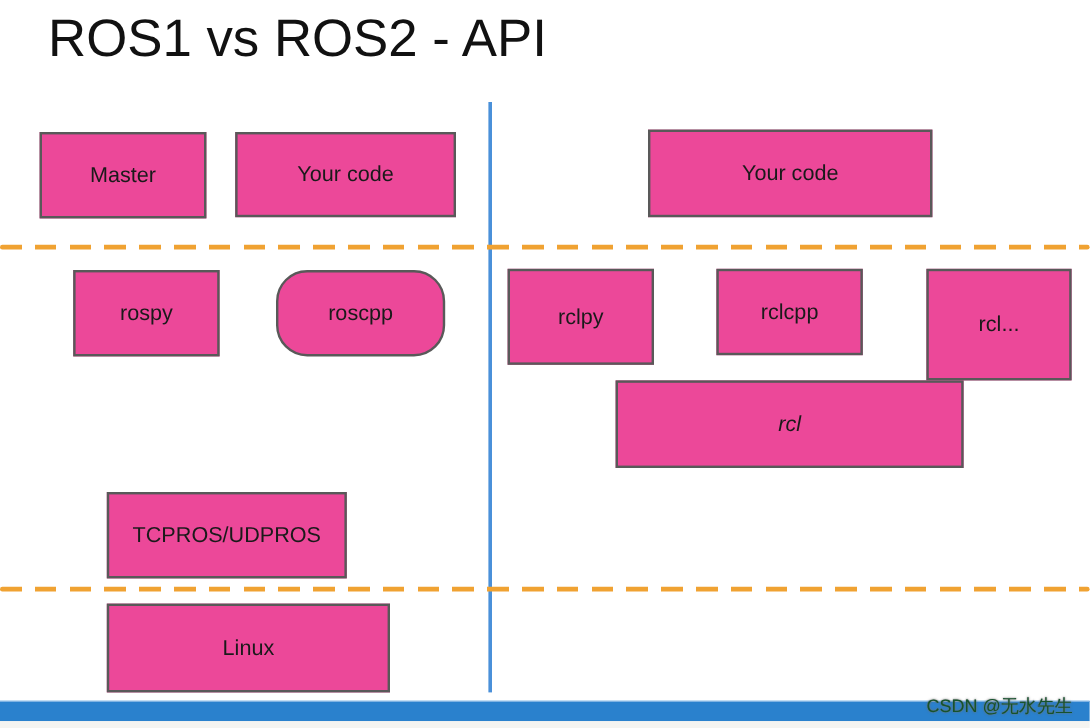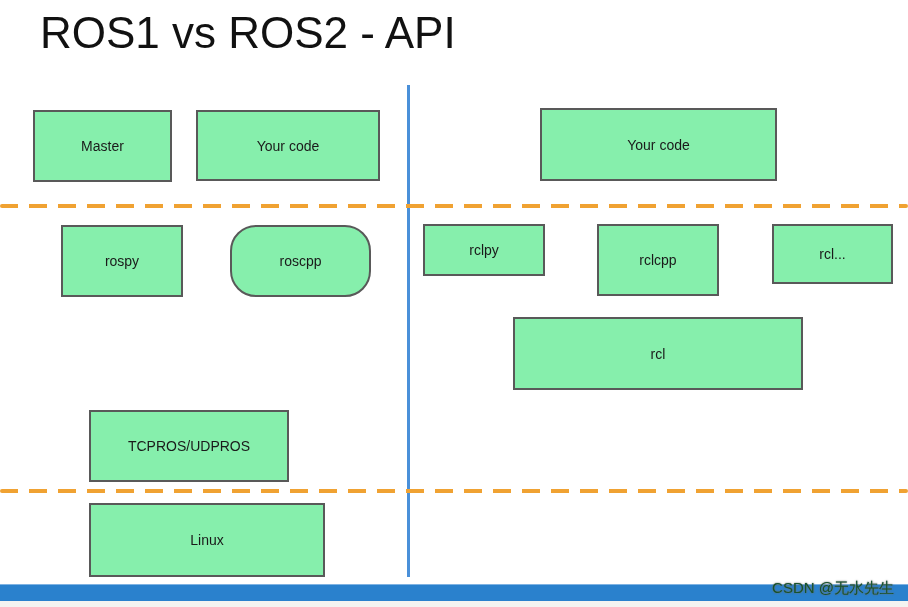--- a/index.html
+++ b/index.html
@@ -20,26 +20,26 @@
     left: 40px;
     top: 8px;
     font-size: 44px;
     font-weight: 400;
     color: #111111;
     letter-spacing: 0px;
     white-space: nowrap;
   }
   .box {
     position: absolute;
-    background: #86efac;
+    background: #ec4899;
     border: 2px solid #595959;
     display: flex;
     align-items: center;
     justify-content: center;
-    font-size: 14px;
+    font-size: 18px;
     color: #1a1a1a;
     text-align: center;
     white-space: nowrap;
   }
   .vline {
     position: absolute;
     left: 407px;
     top: 85px;
     width: 3px;
     height: 492px;
@@ -100,22 +100,22 @@
   <div class="dashline dash-2"></div>
 
   <div class="box" style="left:33px;  top:110px; width:139px; height:72px;">Master</div>
   <div class="box" style="left:196px; top:110px; width:184px; height:71px;">Your code</div>
   <div class="box" style="left:61px;  top:225px; width:122px; height:72px;">rospy</div>
   <div class="box" style="left:230px; top:225px; width:141px; height:72px;border-radius:26px;">roscpp</div>
   <div class="box" style="left:89px;  top:410px; width:200px; height:72px;">TCPROS/UDPROS</div>
   <div class="box" style="left:89px;  top:503px; width:236px; height:74px;">Linux</div>
 
   <div class="box" style="left:540px; top:108px; width:237px; height:73px;">Your code</div>
-  <div class="box" style="left:423px; top:224px; width:122px; height:52px;">rclpy</div>
+  <div class="box" style="left:423px; top:224px; width:122px; height:80px;">rclpy</div>
   <div class="box" style="left:597px; top:224px; width:122px; height:72px;">rclcpp</div>
-  <div class="box" style="left:772px; top:224px; width:121px; height:60px;">rcl...</div>
-  <div class="box" style="left:513px; top:317px; width:290px; height:73px;">rcl</div>
+  <div class="box" style="left:772px; top:224px; width:121px; height:93px;">rcl...</div>
+  <div class="box" style="left:513px; top:317px; width:290px; height:73px;font-style:italic;">rcl</div>
 
   <div class="bottom-bar"></div>
   <div class="bottom-strip"></div>
   <div class="watermark">CSDN @无水先生</div>
 
 </div>
 
 </body></html>

